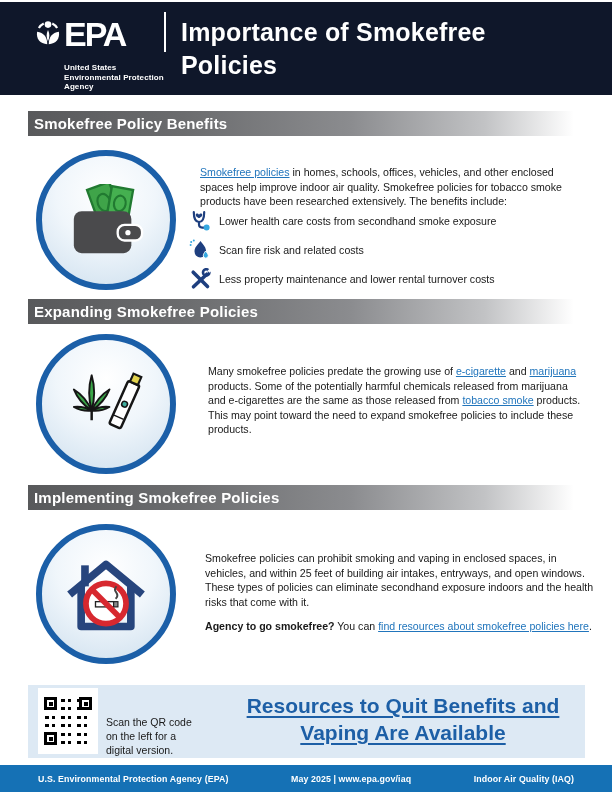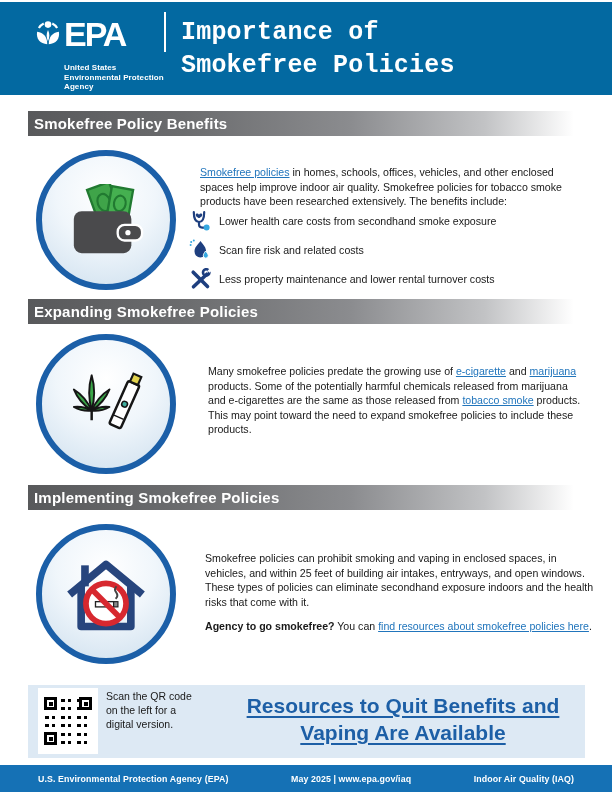--- a/index.html
+++ b/index.html
@@ -1,27 +1,27 @@
 <!DOCTYPE html>
 <html><head>
 <meta charset="utf-8">
 <style>
   html,body{margin:0;padding:0;background:#ffffff;}
   .page{position:relative;width:612px;height:792px;background:#ffffff;
         font-family:"Liberation Sans",sans-serif;overflow:hidden;}
 
   
-  .topbar{position:absolute;left:0;top:2px;width:612px;height:93px;background:#0369a1;}
+  .topbar{position:absolute;left:0;top:2px;width:612px;height:93px;background:#0f172a;}
   .logo{position:absolute;left:34px;top:17px;color:#fff;}
   .logo-row{display:flex;align-items:flex-start;}
   .epa-acronym{font-size:34px;font-weight:bold;letter-spacing:-2px;line-height:30px;margin-left:2px;}
   .logo-sub{font-size:8px;font-weight:bold;line-height:9.5px;margin-left:30px;margin-top:10px;letter-spacing:.1px;}
   .vrule{position:absolute;left:164px;top:10px;width:2px;height:40px;background:#ffffff;}
   .main-title{position:absolute;left:181px;top:14px;max-width:335px;color:#fff;
-              font-size:25px;font-weight:bold;line-height:33px;letter-spacing:.2px;font-family:Liberation Mono, monospace;}
+              font-size:25px;font-weight:bold;line-height:33px;letter-spacing:.2px;}
 
   
   .section-bar{position:absolute;left:28px;width:557px;height:25px;box-sizing:border-box;
     background:linear-gradient(90deg,#58595b 0%,#6b6c6e 28%,#8b8c8f 58%,#c2c3c5 82%,#ffffff 98%);
     color:#fff;font-size:15px;font-weight:bold;line-height:25px;padding-left:6px;letter-spacing:.2px;}
   #bar1{top:111px;} #bar2{top:299px;} #bar3{top:485px;}
 
   
   .circle{position:absolute;left:36px;width:128px;height:128px;border:6px solid #1b5fa8;border-radius:50%;
     background:radial-gradient(circle at 50% 30%,#ffffff 0%,#f0f6fb 45%,#cddfee 100%);
@@ -44,21 +44,21 @@
   .qr-panel{position:absolute;left:28px;top:685px;width:557px;height:73px;background:#dde9f4;}
   .qr-white{position:absolute;left:10px;top:3px;width:60px;height:66px;background:#ffffff;}
   .qr-pattern{position:absolute;left:7px;top:10px;width:46px;height:46px;
     background:
       repeating-linear-gradient(0deg,#000 0 3px,#fff 3px 8px,#000 8px 11px,#fff 11px 17px),
       repeating-linear-gradient(90deg,#000 0 4px,#fff 4px 7px,#000 7px 10px,#fff 10px 16px);
     background-blend-mode:lighten;}
   .finder{position:absolute;width:13px;height:13px;border:3px solid #000;background:#fff;box-sizing:border-box;}
   .finder::before{content:"";position:absolute;inset:1.5px;background:#000;}
   .f-tl{left:-1px;top:-1px;} .f-tr{right:-1px;top:-1px;} .f-bl{left:-1px;bottom:-1px;}
-  .scan-text{position:absolute;left:78px;top:5px;width:92px;font-size:10.5px;line-height:13.8px;color:#191919;}
+  .scan-text{position:absolute;left:78px;top:31px;width:92px;font-size:10.5px;line-height:13.8px;color:#191919;}
   .resources-link{position:absolute;left:212px;top:7px;width:326px;text-align:center;
     font-size:21px;font-weight:bold;line-height:27px;color:#1d5fa6;
     text-decoration:underline;text-decoration-thickness:2px;text-underline-offset:3px;cursor:pointer;}
 
   
   .footer{position:absolute;left:0;top:765px;width:612px;height:27px;background:#1571b5;
     display:flex;align-items:center;justify-content:space-between;box-sizing:border-box;
     padding:0 38px;color:#fff;font-size:8.8px;font-weight:bold;letter-spacing:.1px;}
 </style>
 </head>

